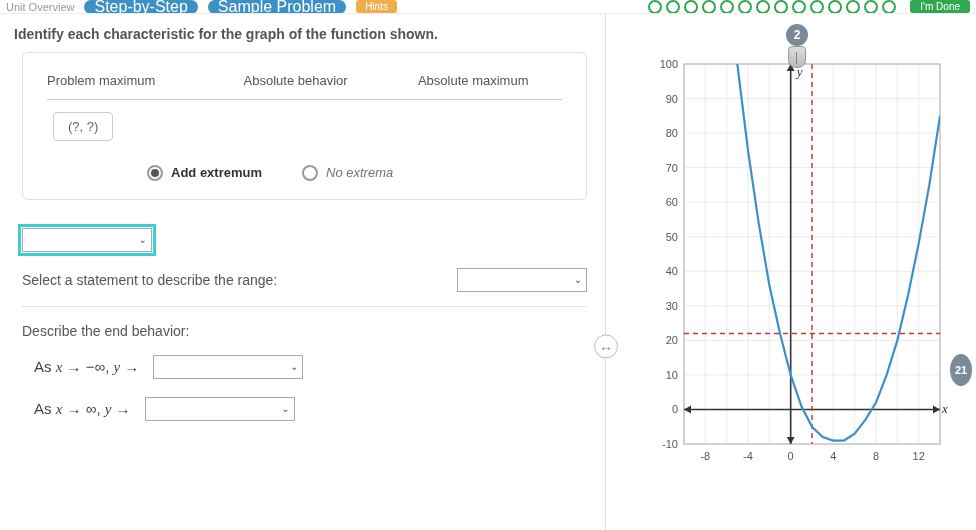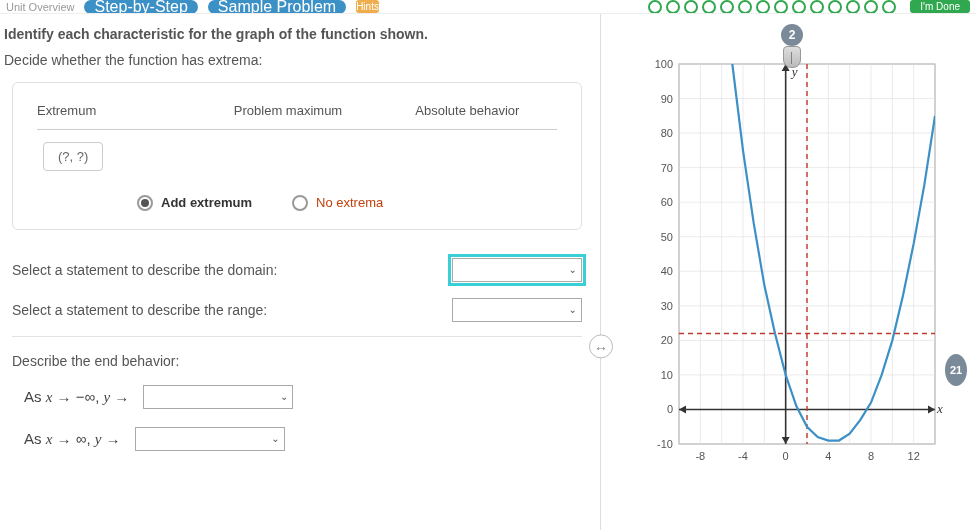--- a/index.html
+++ b/index.html
@@ -33,21 +33,21 @@
     white-space: nowrap;
   }
   .tab-ghost {
     font-size: 11px;
     color: #999;
   }
   .hints-btn{
     background:#f0ad4e;
     color:#fff;
     font-size:10px;
-    padding:1px 0;
+    padding:1px 9px;
     border-radius:3px;
   }
   .dots {
     margin-left: auto;
     display: flex;
     gap: 4px;
   }
   .dot-open {
     width: 14px; height: 14px;
     border: 2px solid #2fa84f;
@@ -55,20 +55,21 @@
   }
   .topbar .right-btn{
     background:#2fa84f;color:#fff;font-size:10px;padding:1px 10px;border-radius:3px;margin-left:4px;
   }
 
   
   .main {
     display: flex;
     background: #fff;
     height: calc(100% - 14px);
+    padding-left: 10px;
   }
   .left {
     width: 600px;
     padding: 12px 10px 10px 4px;
     position: relative;
   }
   .divider {
     width: 1px;
     background: #ddd;
     margin-top: 0;
@@ -137,21 +138,21 @@
     vertical-align: middle;
   }
   .radio.checked::after {
     content: "";
     width: 8px; height: 8px;
     background: #555;
     border-radius: 50%;
   }
   .radio-label { display:flex; align-items:center; }
   .radio-label.selected { font-weight:600; color:#333; }
-  .radio-label.muted { color:#c2410c; }
+  .radio-label.muted { color:#737373;font-style:italic; }
 
   .collapse-handle {
     position:absolute;
     right:-13px; top:50%;
     width:24px;height:24px;border-radius:50%;
     background:#fff;border:1px solid #bbb;
     display:flex;align-items:center;justify-content:center;
     font-size:14px;color:#888;transform:translateY(260%);
   }
 
@@ -238,43 +239,41 @@
     <span class="dot-open"></span>
     <span class="dot-open"></span>
     <span class="dot-open"></span>
   </div>
   <span class="right-btn">I'm Done</span>
 </div>
 
 <div class="main">
   <div class="left">
     <h4 class="q-title">Identify each characteristic for the graph of the function shown.</h4>
-    <div class="q-sub">Decide whether the function has extrema:</div>
 
     <div class="panel">
       <div class="headers">
-        <div>Extremum</div>
         <div>Problem maximum</div>
         <div>Absolute behavior</div>
+        <div>Absolute maximum</div>
       </div>
       <div class="point-box">(?, ?)</div>
       <div class="radio-row">
         <span class="radio-label selected">
           <span class="radio checked"></span>
           <span>Add extremum</span>
         </span>
         <span class="radio-label muted">
           <span class="radio"></span>
           <span>No extrema</span>
         </span>
       </div>
     </div>
 
     <div class="stmt-row">
-      <span>Select a statement to describe the domain:</span>
       <span class="select focus">
           <span class="chev">⌄</span>
         </span>
     </div>
     <div class="stmt-row">
       <span>Select a statement to describe the range:</span>
       <span class="select">
           <span class="chev">⌄</span>
         </span>
     </div>

